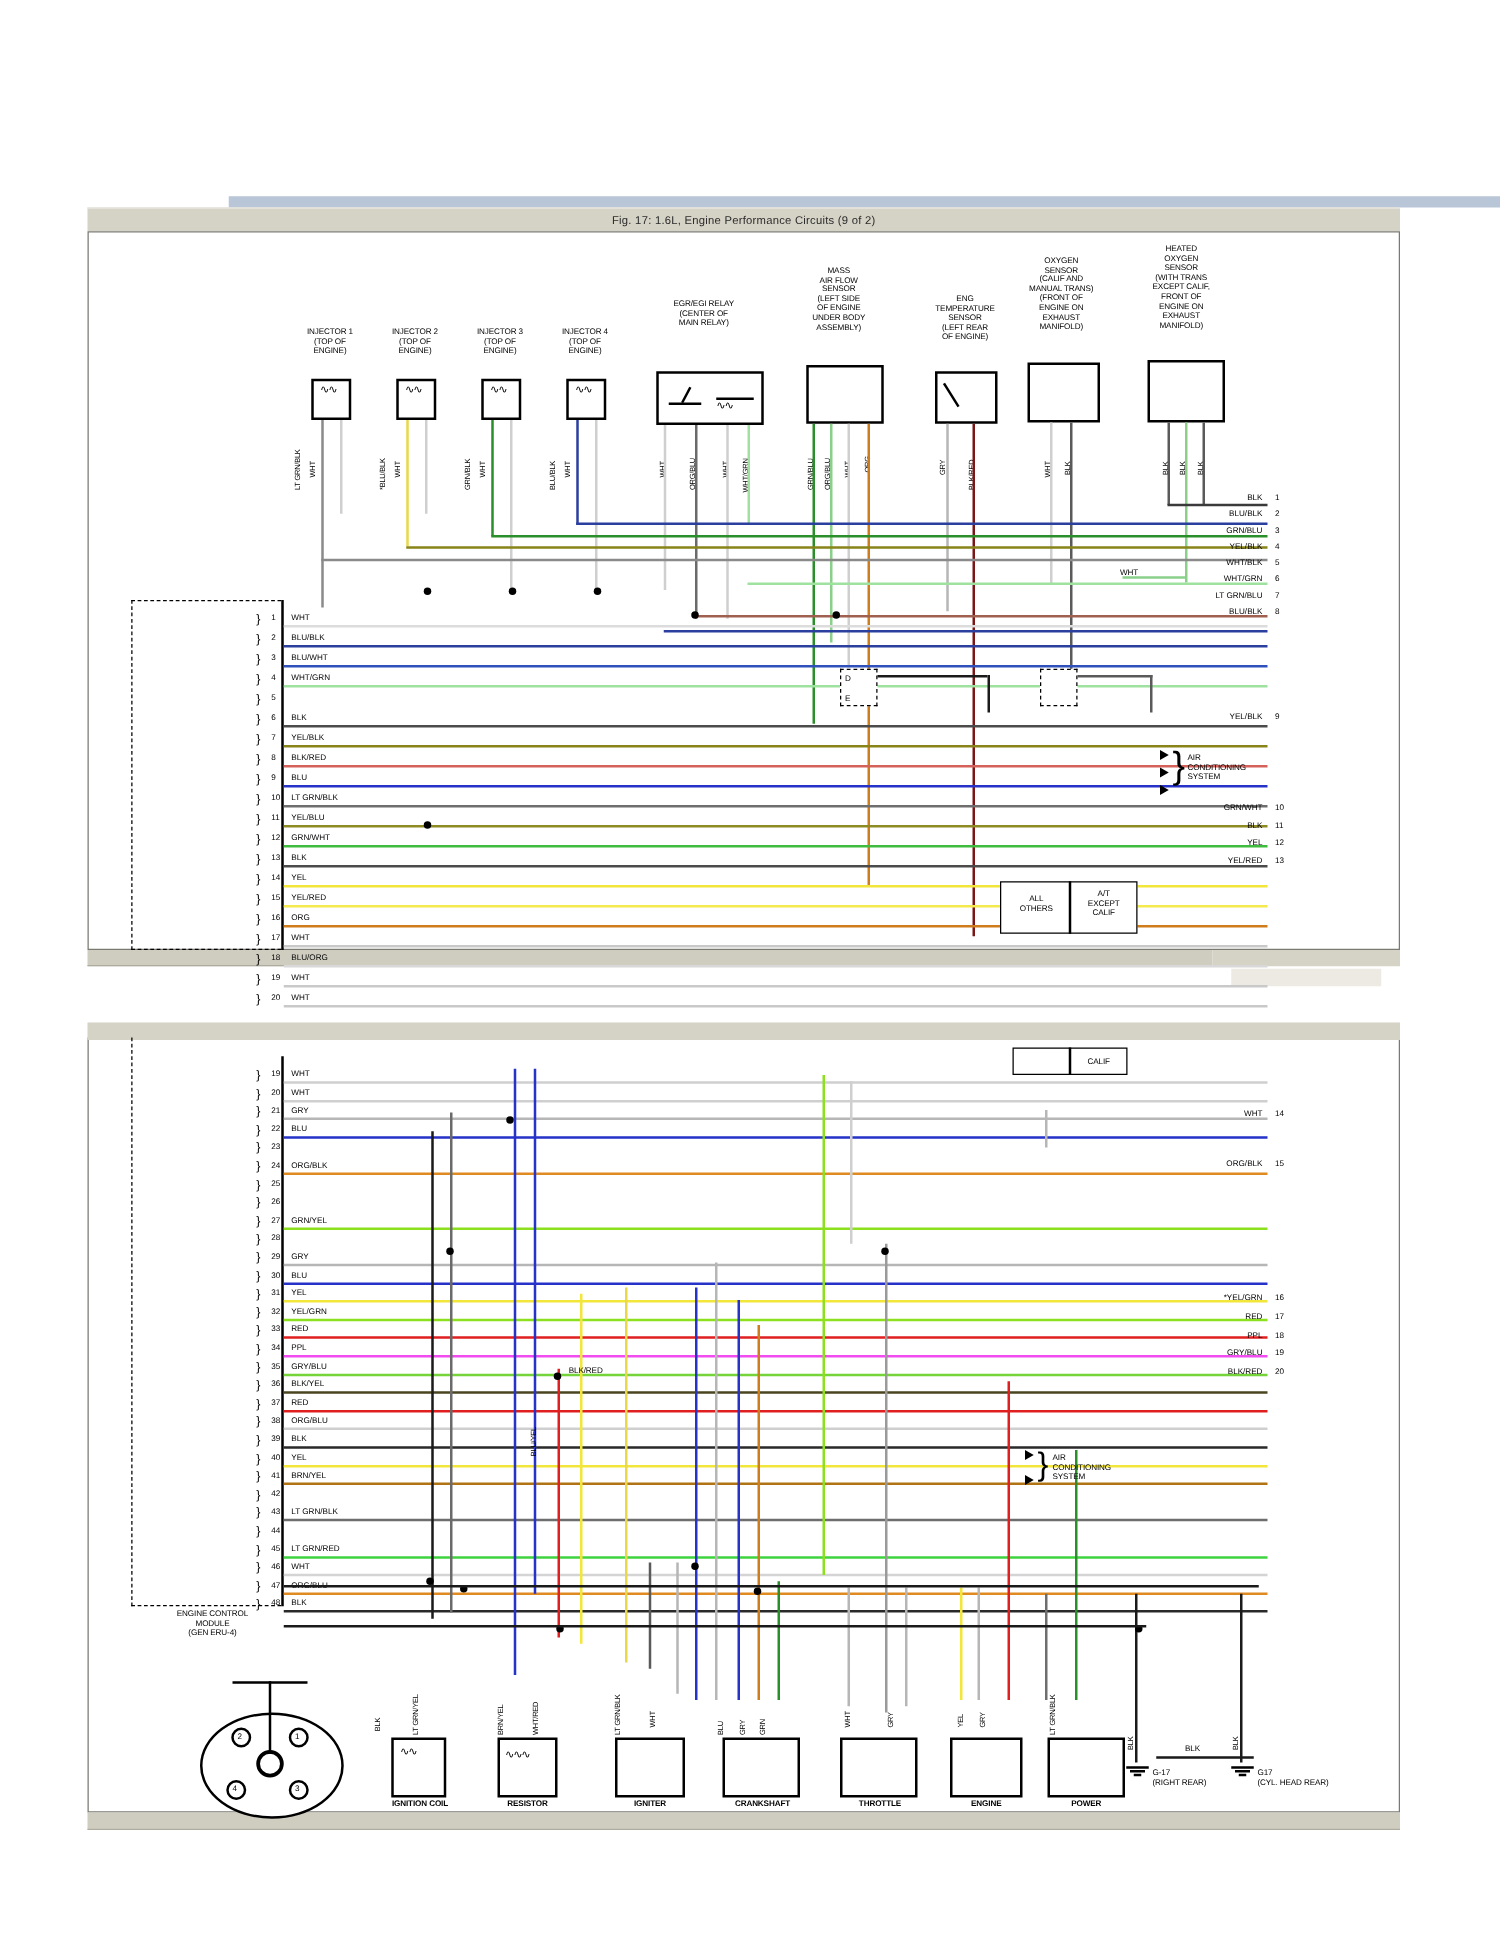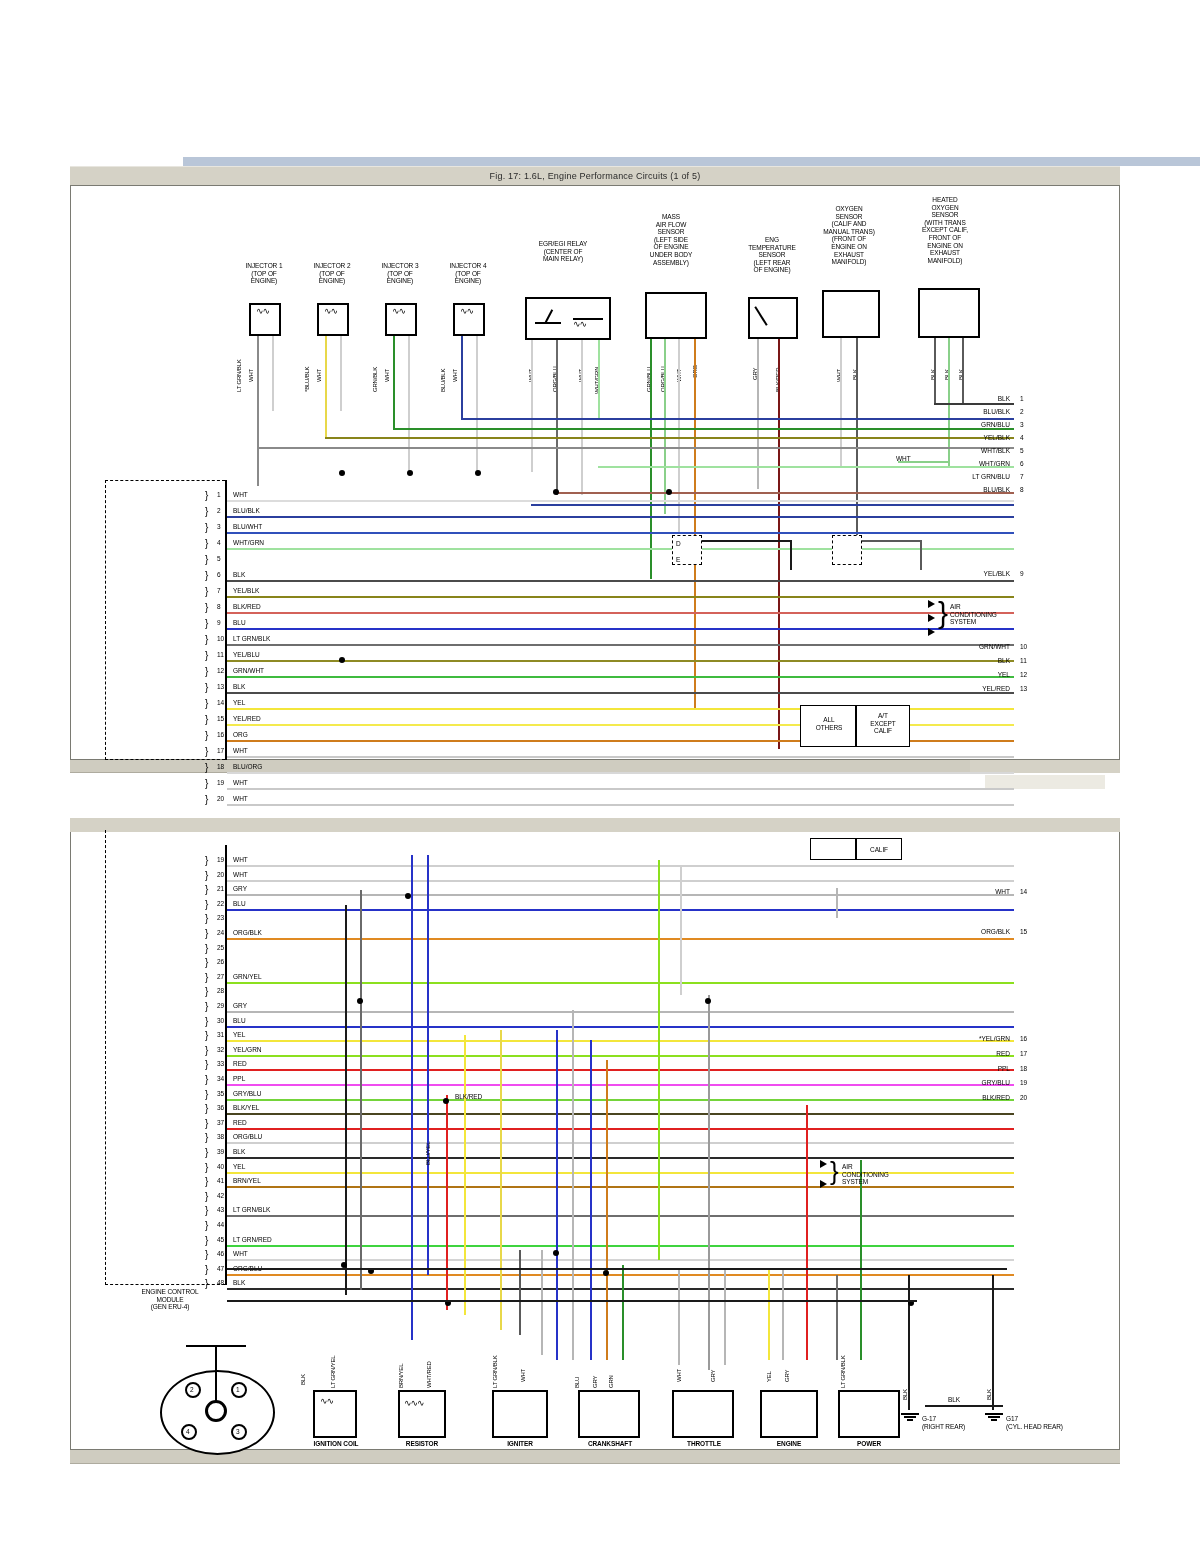--- a/index.html
+++ b/index.html
@@ -143,21 +143,21 @@
   }
 </style>
 </head>
 <body>
 
 <div id="page">
 
   <div class="bluebar" style="left:183px; top:157px; width:1017px; height:9px;"></div>
 
   <div class="titlebar" style="left:70px; top:166px; width:1050px; height:19px;">
-    <span>Fig. 17: 1.6L, Engine Performance Circuits (1 of 5)</span>
+    <span>Fig. 17: 1.6L, Engine Performance Circuits (9 of 2)</span>
   </div>
 
   <div class="sheet" style="left:70px; top:185px; width:1050px; height:575px;"></div>
 
   <div class="footbar" style="left:70px; top:760px; width:900px; height:13px;"></div>
   <div class="greybar" style="left:970px; top:760px; width:150px; height:13px;"></div>
   <div class="greybar" style="left:985px; top:775px; width:120px; height:14px; background:#eceae2;"></div>
 
   <div class="lbl c" style="left:232px; top:262px; width:64px;">INJECTOR 1
 (TOP OF

